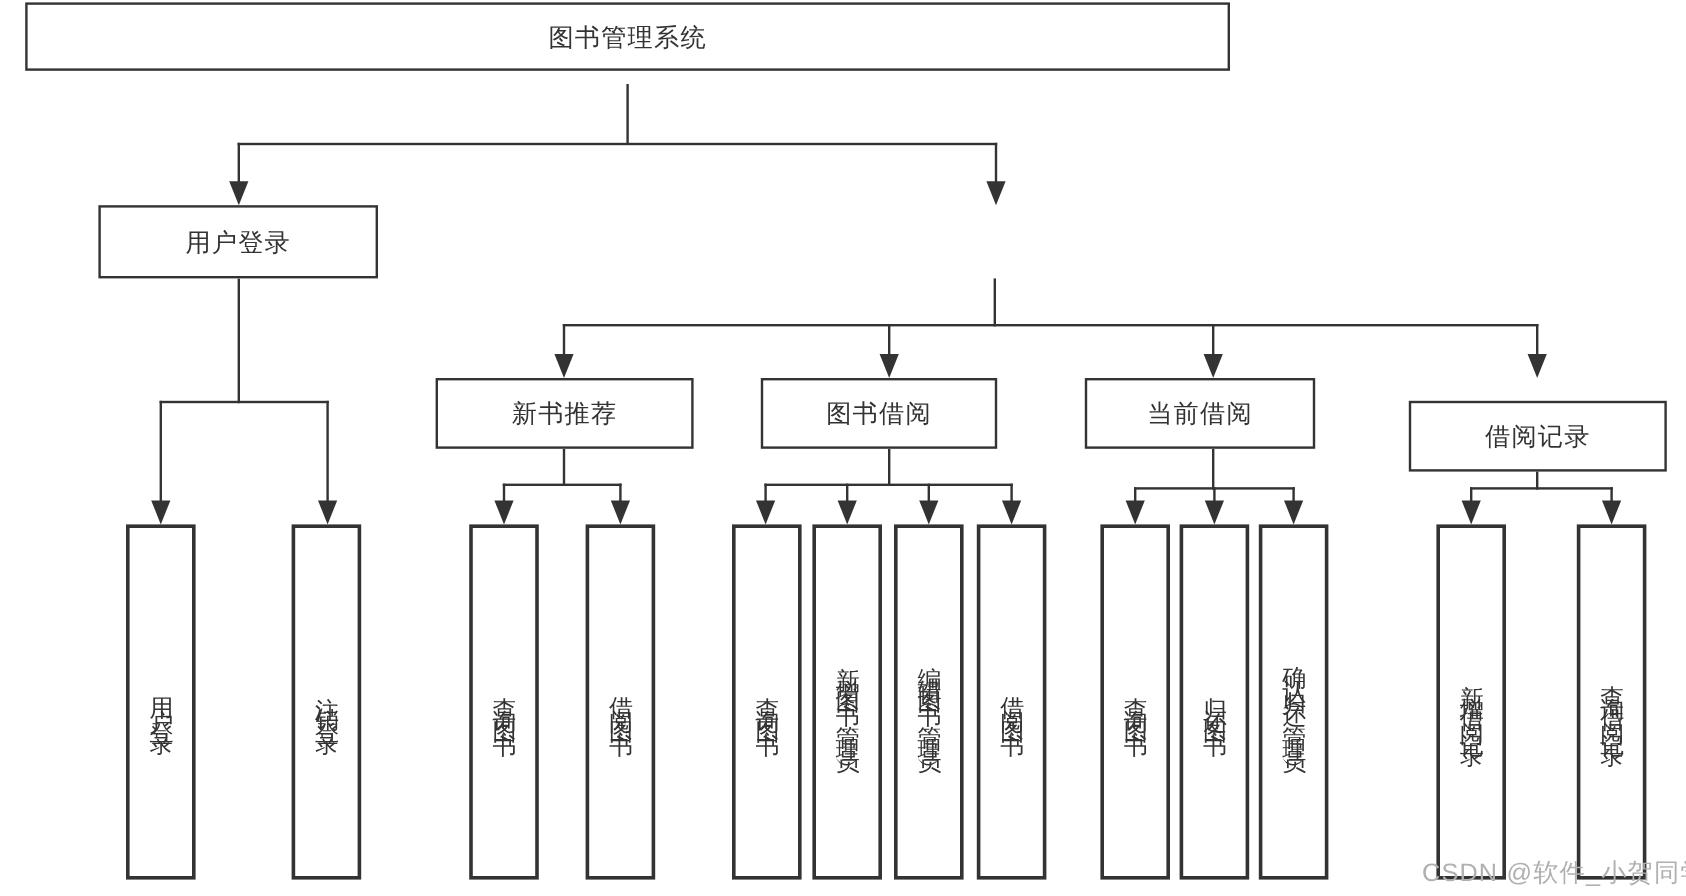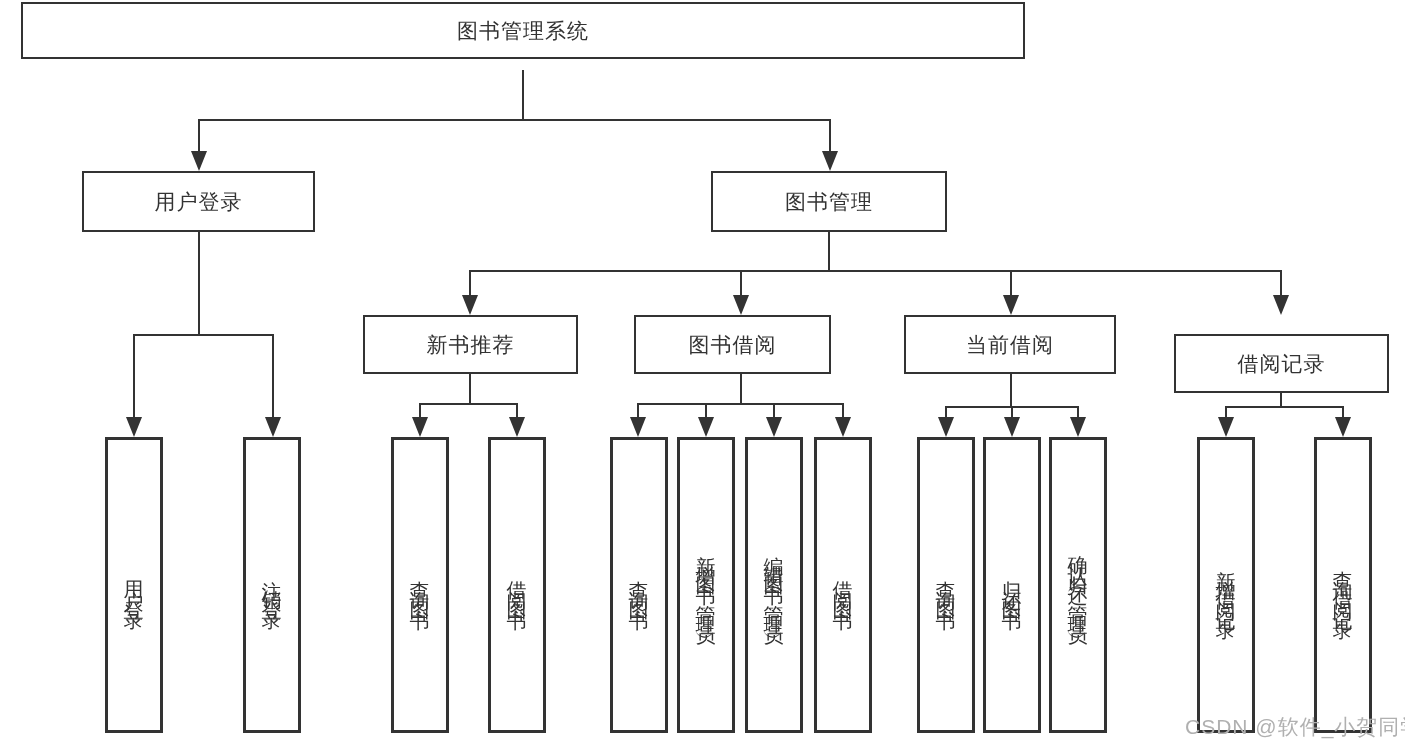--- a/index.html
+++ b/index.html
@@ -73,31 +73,28 @@
 
 <div id="chart" style="--line: #333333; --text: #333333; --bg: #ffffff; --watermark: #b0b0b0;">
 
   <div class="node" style="left:21px; top:2px; width:1004px; height:57px;">
     <span>图书管理系统</span>
   </div>
 
   <div class="node" style="left:82px; top:171px; width:233px; height:61px;">
     <span>用户登录</span>
   </div>
-  <div class="node" style="left:711px; top:171px; width:236px; height:61px;">
-    <span>图书管理</span>
-  </div>
 
   <div class="node" style="left:363px; top:315px; width:215px; height:59px;">
     <span>新书推荐</span>
   </div>
   <div class="node" style="left:634px; top:315px; width:197px; height:59px;">
     <span>图书借阅</span>
   </div>
-  <div class="node" style="left:904px; top:315px; width:212px; height:59px;">
+  <div class="node" style="left:904px; top:315px; width:192px; height:59px;">
     <span>当前借阅</span>
   </div>
   <div class="node" style="left:1174px; top:334px; width:215px; height:59px;">
     <span>借阅记录</span>
   </div>
 
   <div class="node leaf" style="left:105px; top:437px; width:58px; height:296px;">
     <span class="vtext">用户登录</span>
   </div>
   <div class="node leaf" style="left:243px; top:437px; width:58px; height:296px;">

